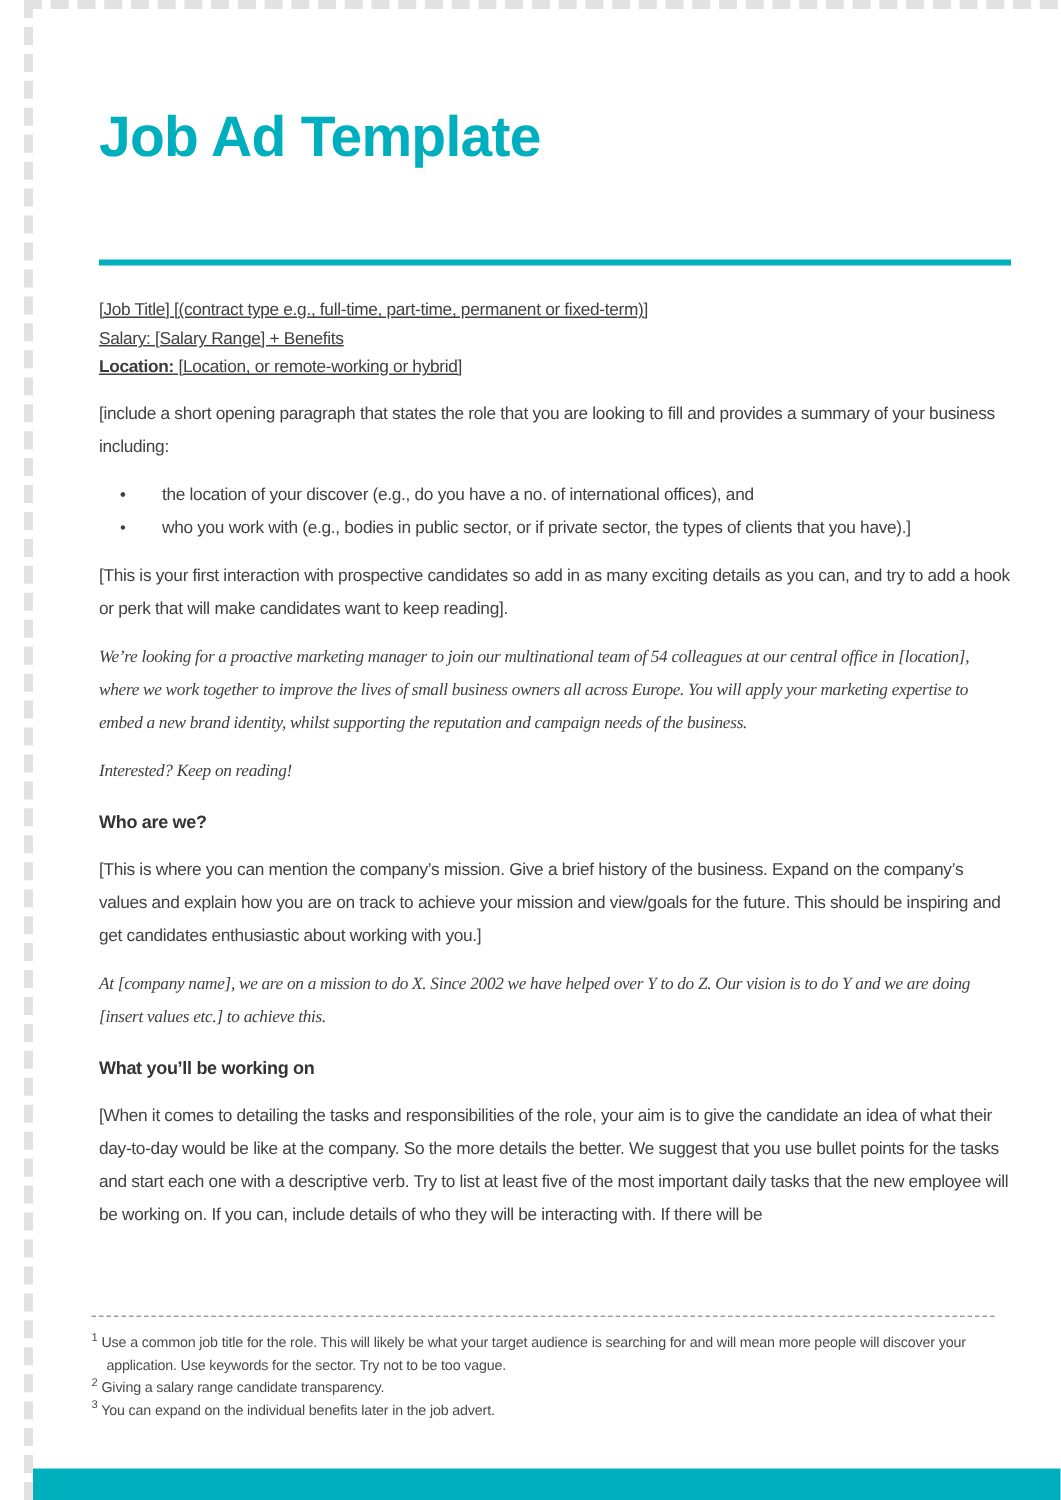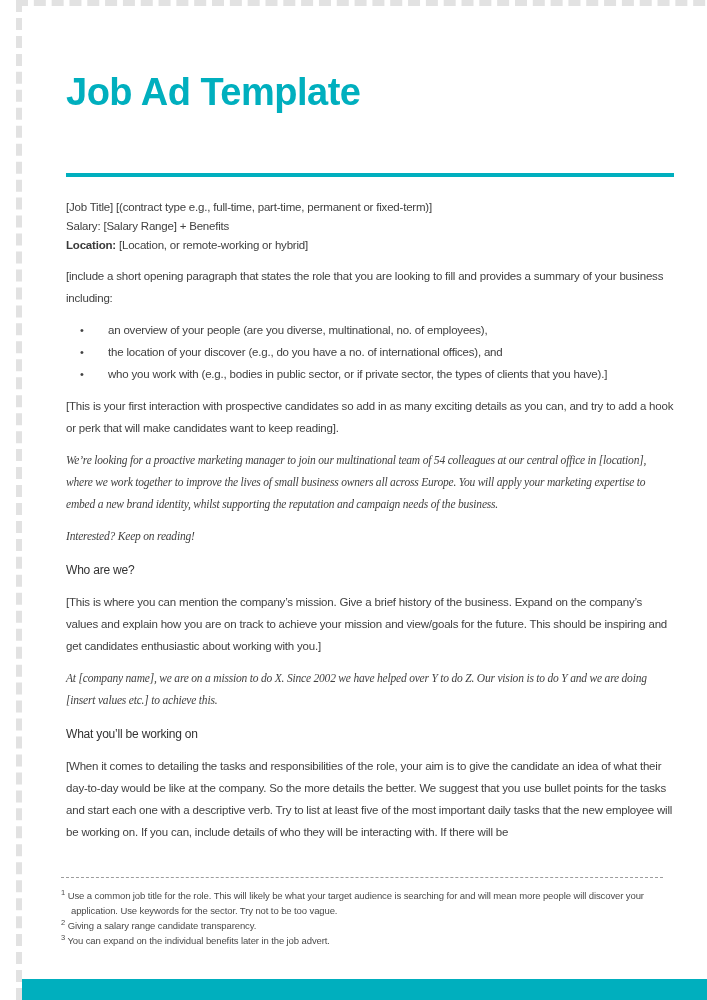--- a/index.html
+++ b/index.html
@@ -33,30 +33,30 @@
     line-height: 40px;
     font-weight: 700;
     letter-spacing: -0.5px;
     color: var(--accent, #00afbe);
   }
   .title-rule {
     height: 4px;
     background: var(--accent, #00afbe);
     margin-top: 61px;
   }
-  .fields { margin-top: 21px; line-height: 19px; }
+  .fields { margin-top: 21px; line-height: 19px; text-decoration: underline; }
   .fields .field-line { min-height: 19px; }
   .fields b { color: #3a3a3a; }
   p { margin: 10px 0 0 0; }
   p.example, p.hook { font-style: italic; font-family: Liberation Serif, serif; }
   h3.sec-heading {
     margin: 12px 0 0 0;
     font-size: 12px;
     line-height: 22px;
-    font-weight: 400;
+    font-weight: 700;
     color: #333333;
     letter-spacing: -0.2px;
   }
   ul.bullets { margin: 10px 0 0 0; padding: 0; list-style: none; }
   ul.bullets li { position: relative; padding-left: 42px; line-height: 22px; }
   ul.bullets li .bullet-dot {
     position: absolute; left: 14px; top: 0;
     font-size: 11px;
   }
   .footnotes {
@@ -94,21 +94,21 @@
 
     <div class="fields">
       <div class="field-line">[Job Title] [(contract type e.g., full-time, part-time, permanent or fixed-term)]</div>
       <div class="field-line">Salary: [Salary Range] + Benefits</div>
       <div class="field-line"><b>Location:</b><span> [Location, or remote-working or hybrid]</span></div>
     </div>
 
     <p>[include a short opening paragraph that states the role that you are looking to fill and provides a summary of your business including:</p>
 
     <ul class="bullets">
-      <li><span class="bullet-dot">•</span><span>an overview of your people (are you diverse, multinational, no. of employees),</span></li>
+      <li><span class="bullet-dot">•</span></li>
       <li><span class="bullet-dot">•</span><span>the location of your discover (e.g., do you have a no. of international offices), and</span></li>
       <li><span class="bullet-dot">•</span><span>who you work with (e.g., bodies in public sector, or if private sector, the types of clients that you have).]</span></li>
     </ul>
 
     <p>[This is your first interaction with prospective candidates so add in as many exciting details as you can, and try to add a hook or perk that will make candidates want to keep reading].</p>
 
     <p class="example">We’re looking for a proactive marketing manager to join our multinational team of 54 colleagues at our central office in [location], where we work together to improve the lives of small business owners all across Europe.  You will apply your marketing expertise to embed a new brand identity, whilst supporting the reputation and campaign needs of the business.</p>
 
     <p class="hook">Interested? Keep on reading!</p>
 

